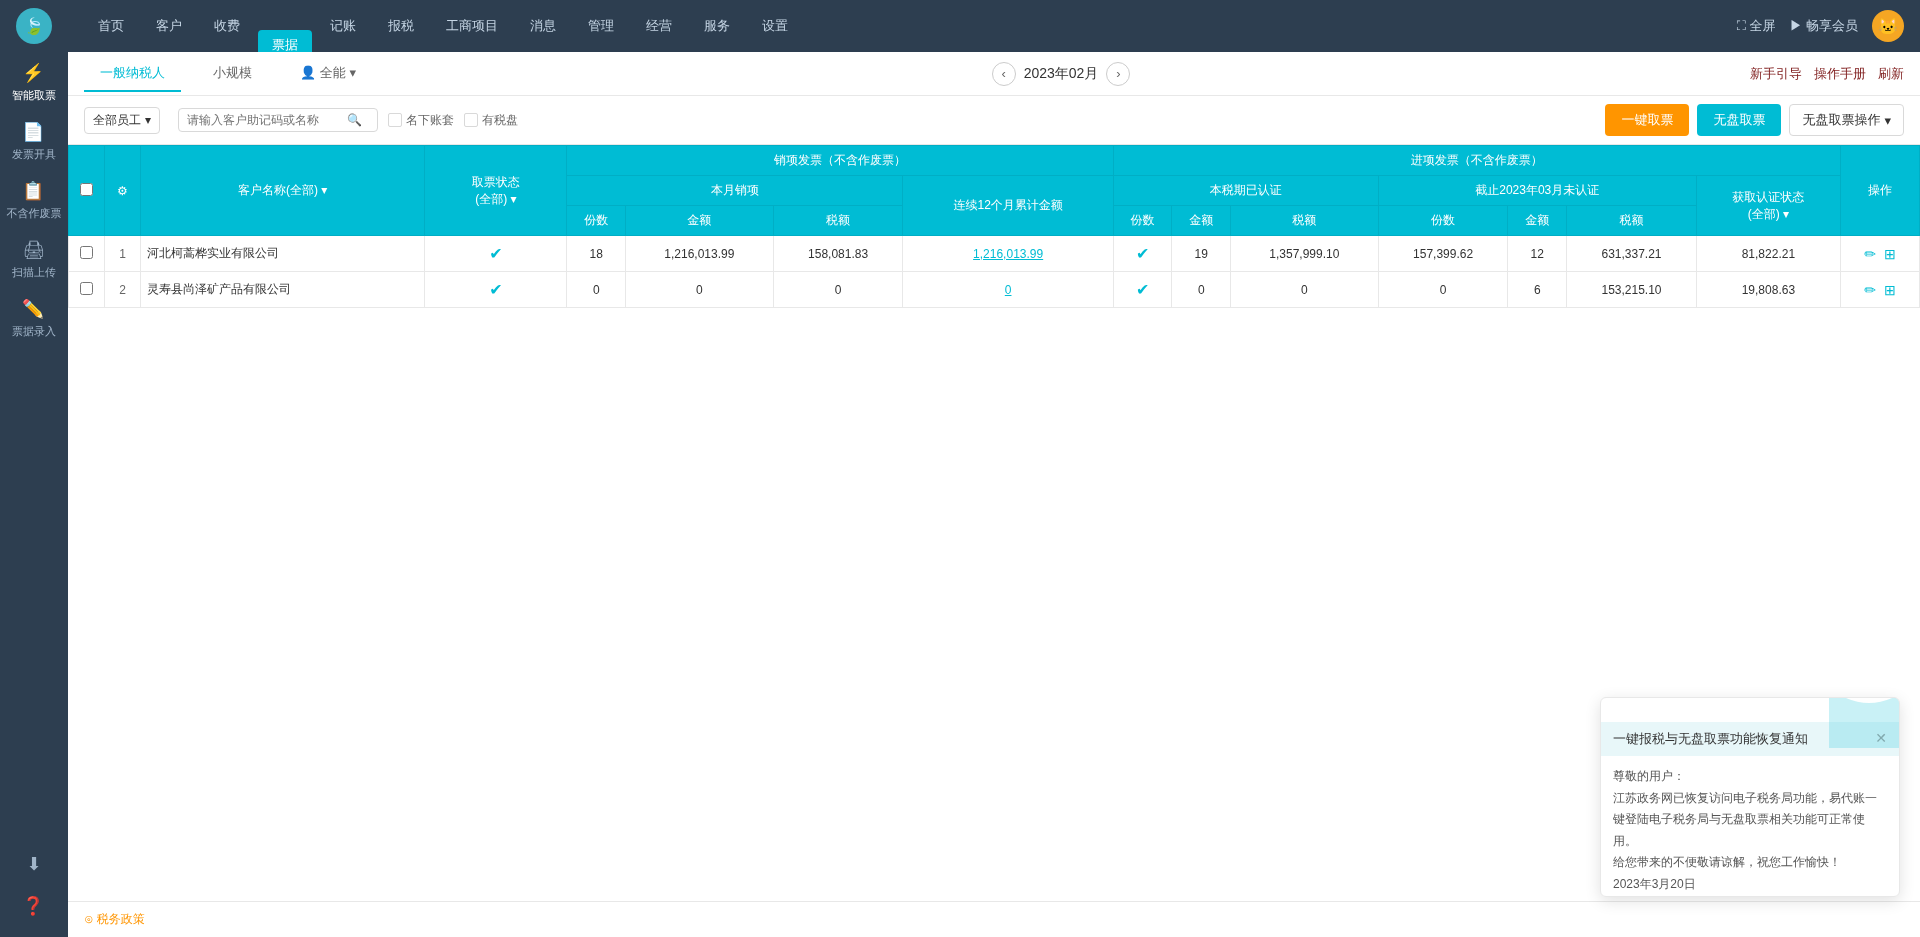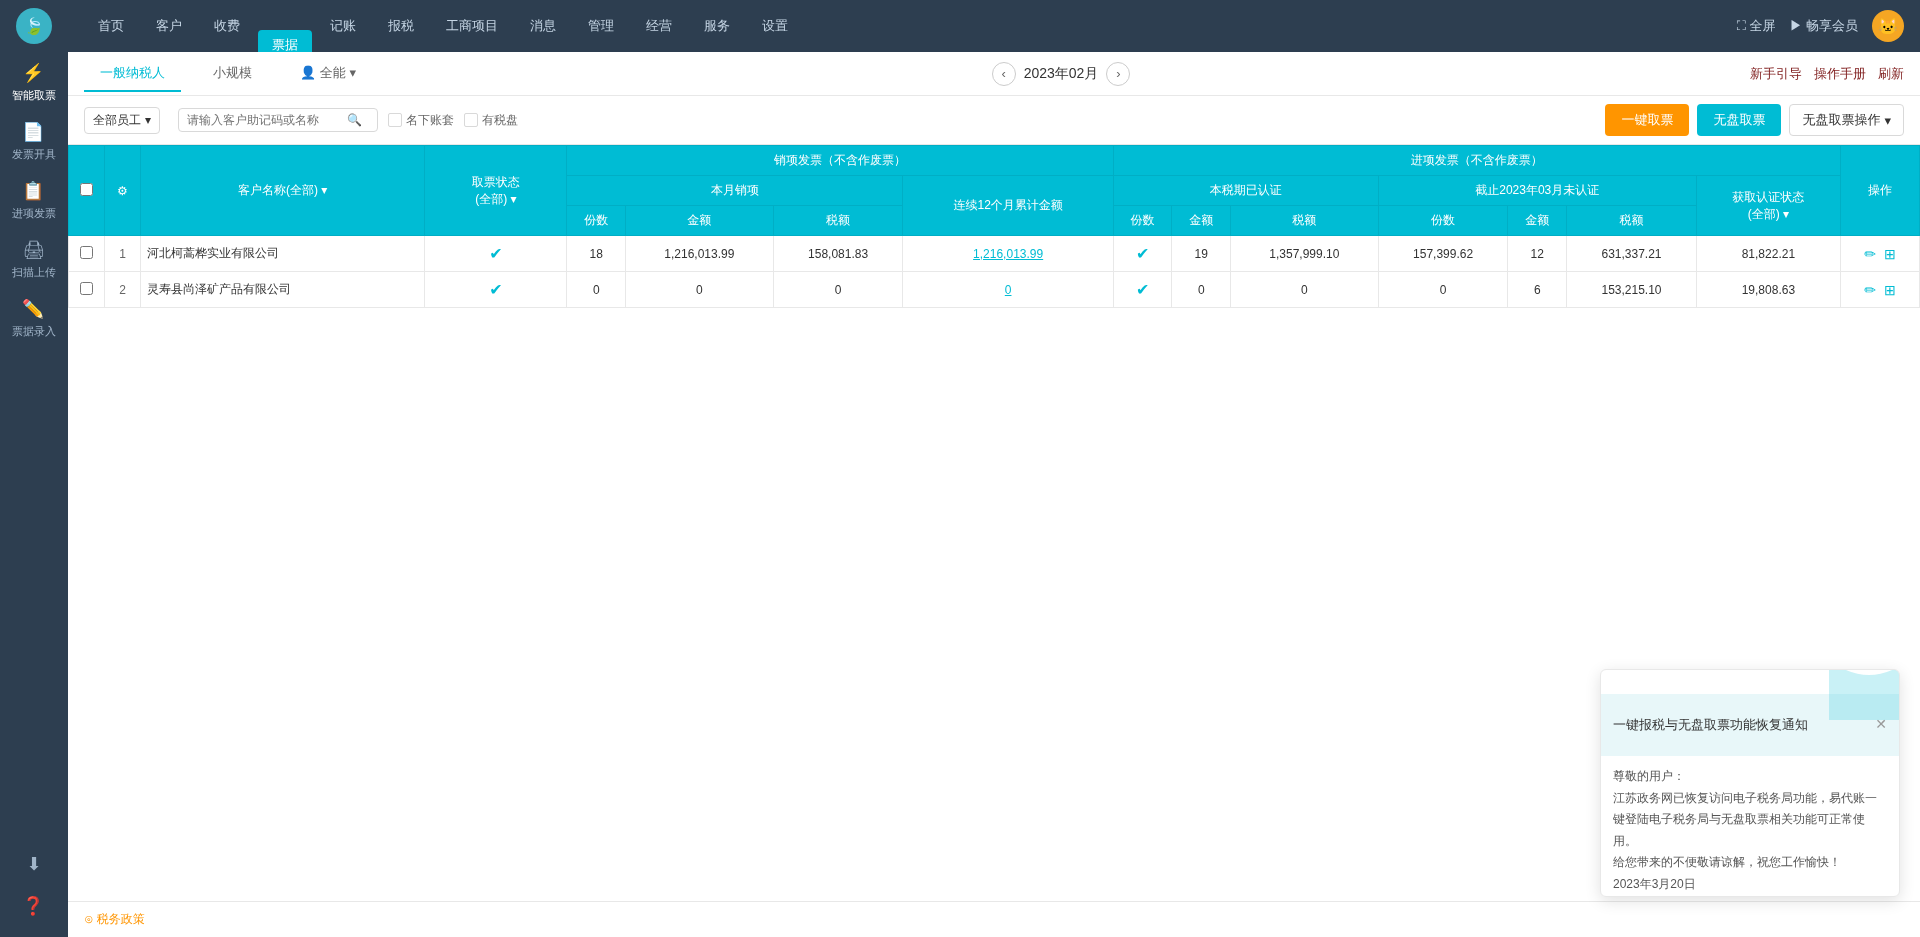--- a/index.html
+++ b/index.html
@@ -260,21 +260,21 @@
       width: 300px;
       background: #fff;
       border: 1px solid #e8e8e8;
       border-radius: 6px;
       box-shadow: 0 4px 16px rgba(0,0,0,0.12);
       z-index: 100;
       overflow: hidden;
     }
     .popup-header {
       background: #e8f7f9;
-      padding: 22px 12px;
+      padding: 8px 12px;
       display: flex;
       justify-content: space-between;
       font-size: 13px;
       color: #333;
       font-weight: 500;
       margin-top: 24px;
     }
     .popup-close { cursor: pointer; color: #999; font-size: 14px; }
     .popup-body {
       padding: 10px 12px;
@@ -306,21 +306,21 @@
   <div class="sidebar-item active">
     <span class="icon">⚡</span>
     <span>智能取票</span>
   </div>
   <div class="sidebar-item">
     <span class="icon">📄</span>
     <span>发票开具</span>
   </div>
   <div class="sidebar-item">
     <span class="icon">📋</span>
-    <span>进项发票</span>
+    <span>不含作废票</span>
   </div>
   <div class="sidebar-item">
     <span class="icon">🖨</span>
     <span>扫描上传</span>
   </div>
   <div class="sidebar-item">
     <span class="icon">✏️</span>
     <span>票据录入</span>
   </div>
   <div class="sidebar-bottom">

